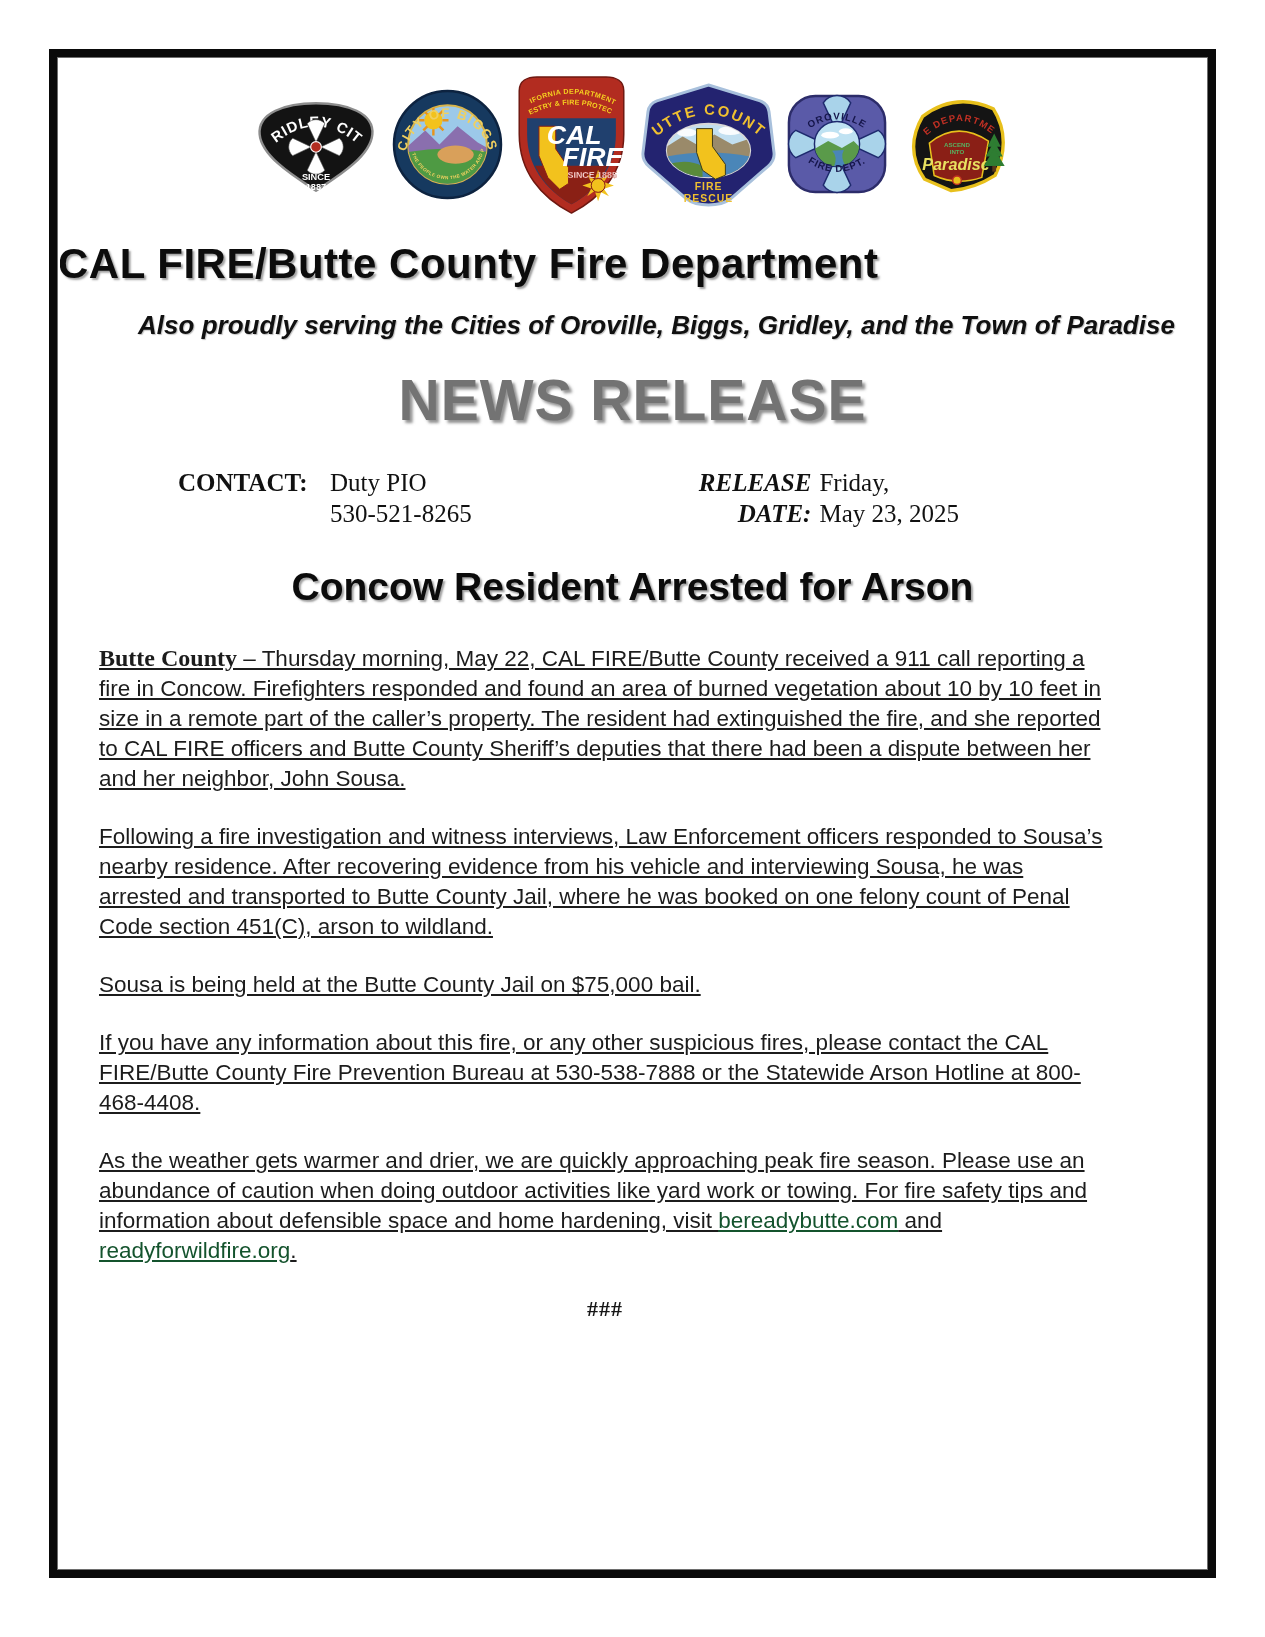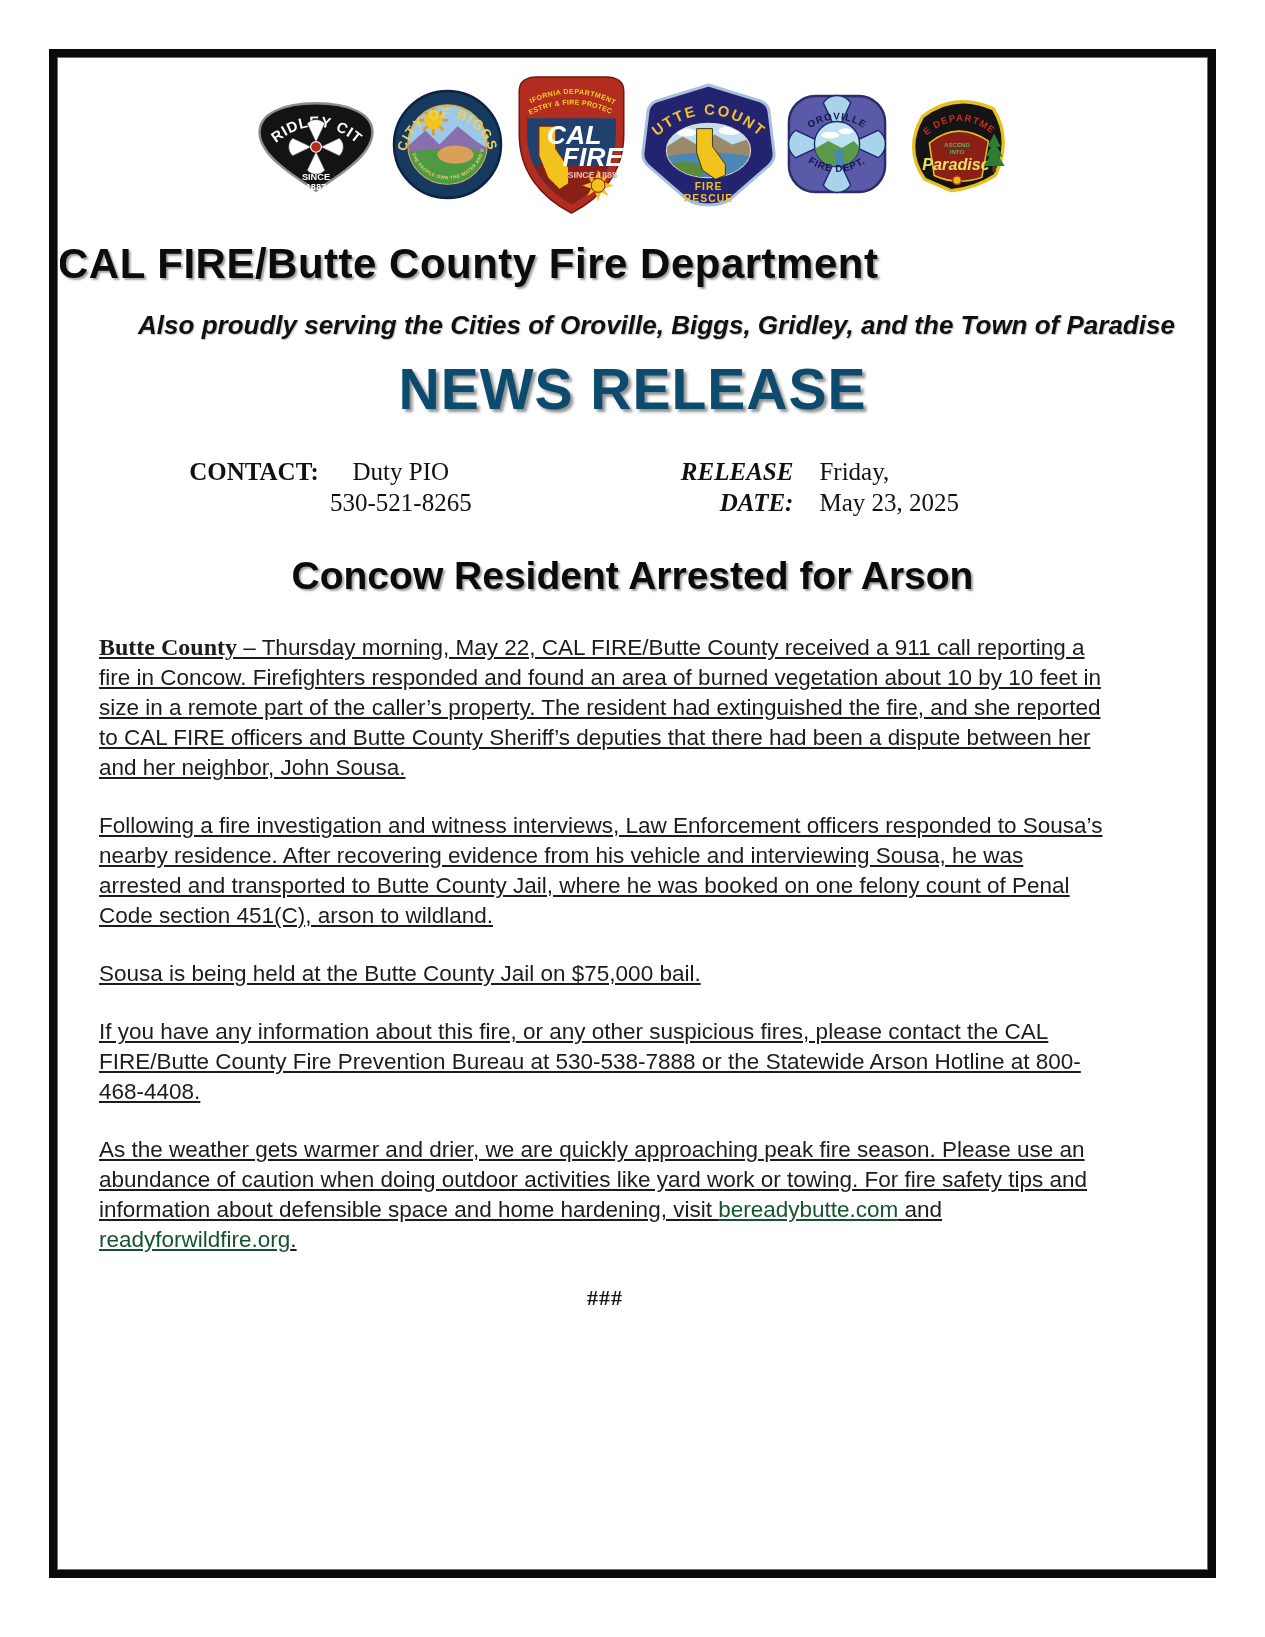--- a/index.html
+++ b/index.html
@@ -19,31 +19,31 @@
   .badges-row { display:flex; justify-content:center; align-items:center; gap:7px;
                 margin-top:12px; height:148px; }
   .badge { flex:0 0 auto; }
 
   .doc-title { text-align:left; margin-top:22px; font-size:42px; font-weight:bold;
                color:#0c0c0c; letter-spacing:0.5px;
                text-shadow:2px 2px 2px rgba(110,110,110,0.65); }
   .doc-subtitle { text-align:center; margin-top:22px; font-size:26px; font-weight:bold;
                   font-style:italic; color:#101010;
                   text-shadow:1px 1px 1px rgba(130,130,130,0.5);padding-left:48px; }
-  .news-release { text-align:center; margin-top:15px; font-size:57px; font-weight:bold;
-                  color:#0c4a6e; letter-spacing:1px;
+  .news-release { text-align:center; margin-top:26px; font-size:57px; font-weight:bold;
+                  color:#737373; letter-spacing:1px;
                   text-shadow:3px 3px 3px rgba(110,110,110,0.75); }
 
   .contact-block { display:flex; margin:26px 100px 0 120px;
                    font-family:"Liberation Serif", serif; font-size:25px; color:#111; }
-  .contact-left { display:flex;text-align:center; }
+  .contact-left { display:flex; }
   .contact-labels-l { font-weight:bold; width:152px; }
   .contact-right { display:flex; margin-left:auto; margin-right:148px; }
   .contact-labels-r { font-weight:bold; text-align:right; width:118px;font-style:italic; }
-  .contact-values-r { margin-left:26px; }
+  .contact-values-r { margin-left:8px; }
   .contact-line { line-height:31px; white-space:nowrap; }
 
   .headline { text-align:center; margin-top:36px; font-size:39px; font-weight:bold;
               color:#0b0b0b; text-shadow:2px 2px 2px rgba(120,120,120,0.7); }
 
   .body-text { width:1012px; margin:34px 0 0 41px; font-size:22.5px; line-height:30px;
                color:#1c1c1c; }
   .body-text p { margin-bottom:28px;text-decoration:underline; }
   .lead-bold { font-family:"Liberation Serif", serif; font-weight:bold; font-size:24px; }
   a.doc-link { color:#14532d; text-decoration:underline; cursor:pointer; }

